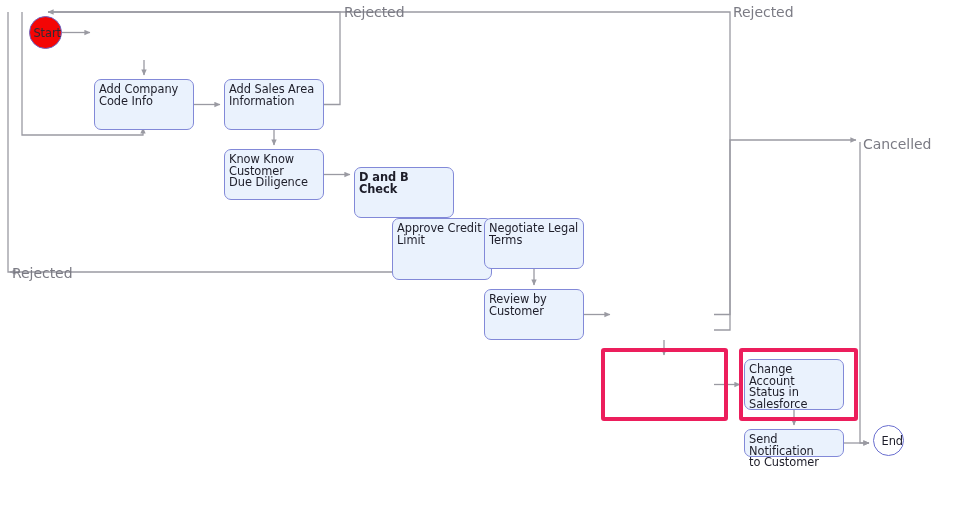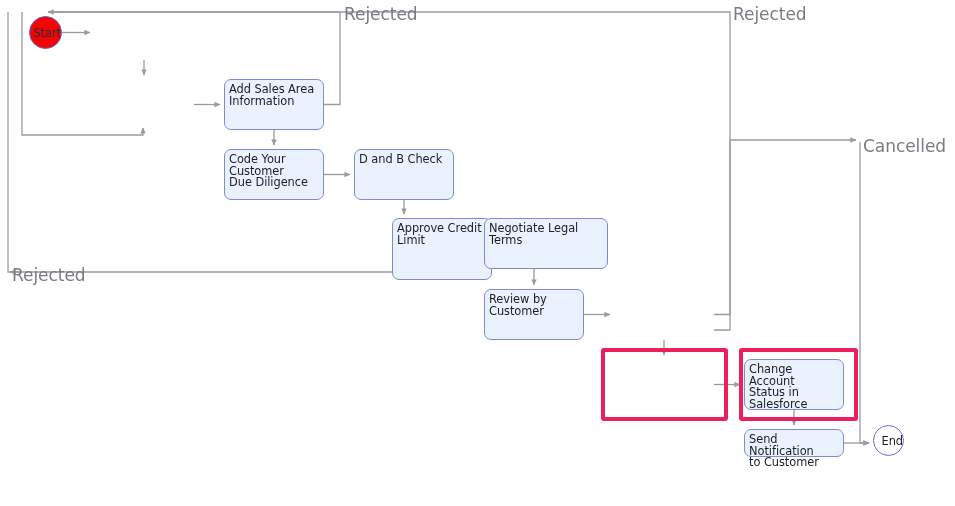--- a/index.html
+++ b/index.html
@@ -62,21 +62,21 @@
   .highlight-box {
     position: absolute;
     box-sizing: border-box;
     border: 4px solid #ec1e5c;
     border-radius: 3px;
     background: transparent;
     pointer-events: none;
   }
   .edge-label {
     position: absolute;
-    font-size: 17px;
+    font-size: 14px;
     color: #7b7b84;
     letter-spacing: -0.05px;
     white-space: nowrap;
   }
 </style>
 </head>
 <body>
 
 <div id="canvas">
 
@@ -130,33 +130,35 @@
 
   <div class="terminator start" style="left:29px; top:16px; width:33px; height:33px;">
     <span>Start</span>
   </div>
 
   <div class="terminator end" style="left:873px; top:425px; width:31px; height:31px;">
     <span>End</span>
   </div>
 
 
+  <div class="node" style="left:94px; top:79px; width:100px; height:51px;">Add Company
+Code Info</div>
 
   <div class="node" style="left:224px; top:79px; width:100px; height:51px;">Add Sales Area
 Information</div>
 
-  <div class="node" style="left:224px; top:149px; width:100px; height:51px;">Code Your Customer
+  <div class="node" style="left:224px; top:149px; width:100px; height:51px;">Know Know Customer
 Due Diligence</div>
 
-  <div class="node" style="left:354px; top:149px; width:100px; height:51px;">D and B Check</div>
+  <div class="node" style="left:354px; top:167px; width:100px; height:51px;font-weight:bold;">D and B Check</div>
 
   <div class="node" style="left:354px; top:218px; width:100px; height:62px;margin-left:38px;">Approve Credit
 Limit</div>
 
-  <div class="node" style="left:484px; top:218px; width:124px; height:51px;">Negotiate Legal
+  <div class="node" style="left:484px; top:218px; width:100px; height:51px;">Negotiate Legal
 Terms</div>
 
   <div class="node" style="left:484px; top:289px; width:100px; height:51px;">Review by Customer</div>
 
 
 
   <div class="node" style="left:744px; top:359px; width:100px; height:51px;">Change Account
 Status in Salesforce</div>
 
   <div class="node" style="left:744px; top:429px; width:100px; height:28px;">Send Notification

